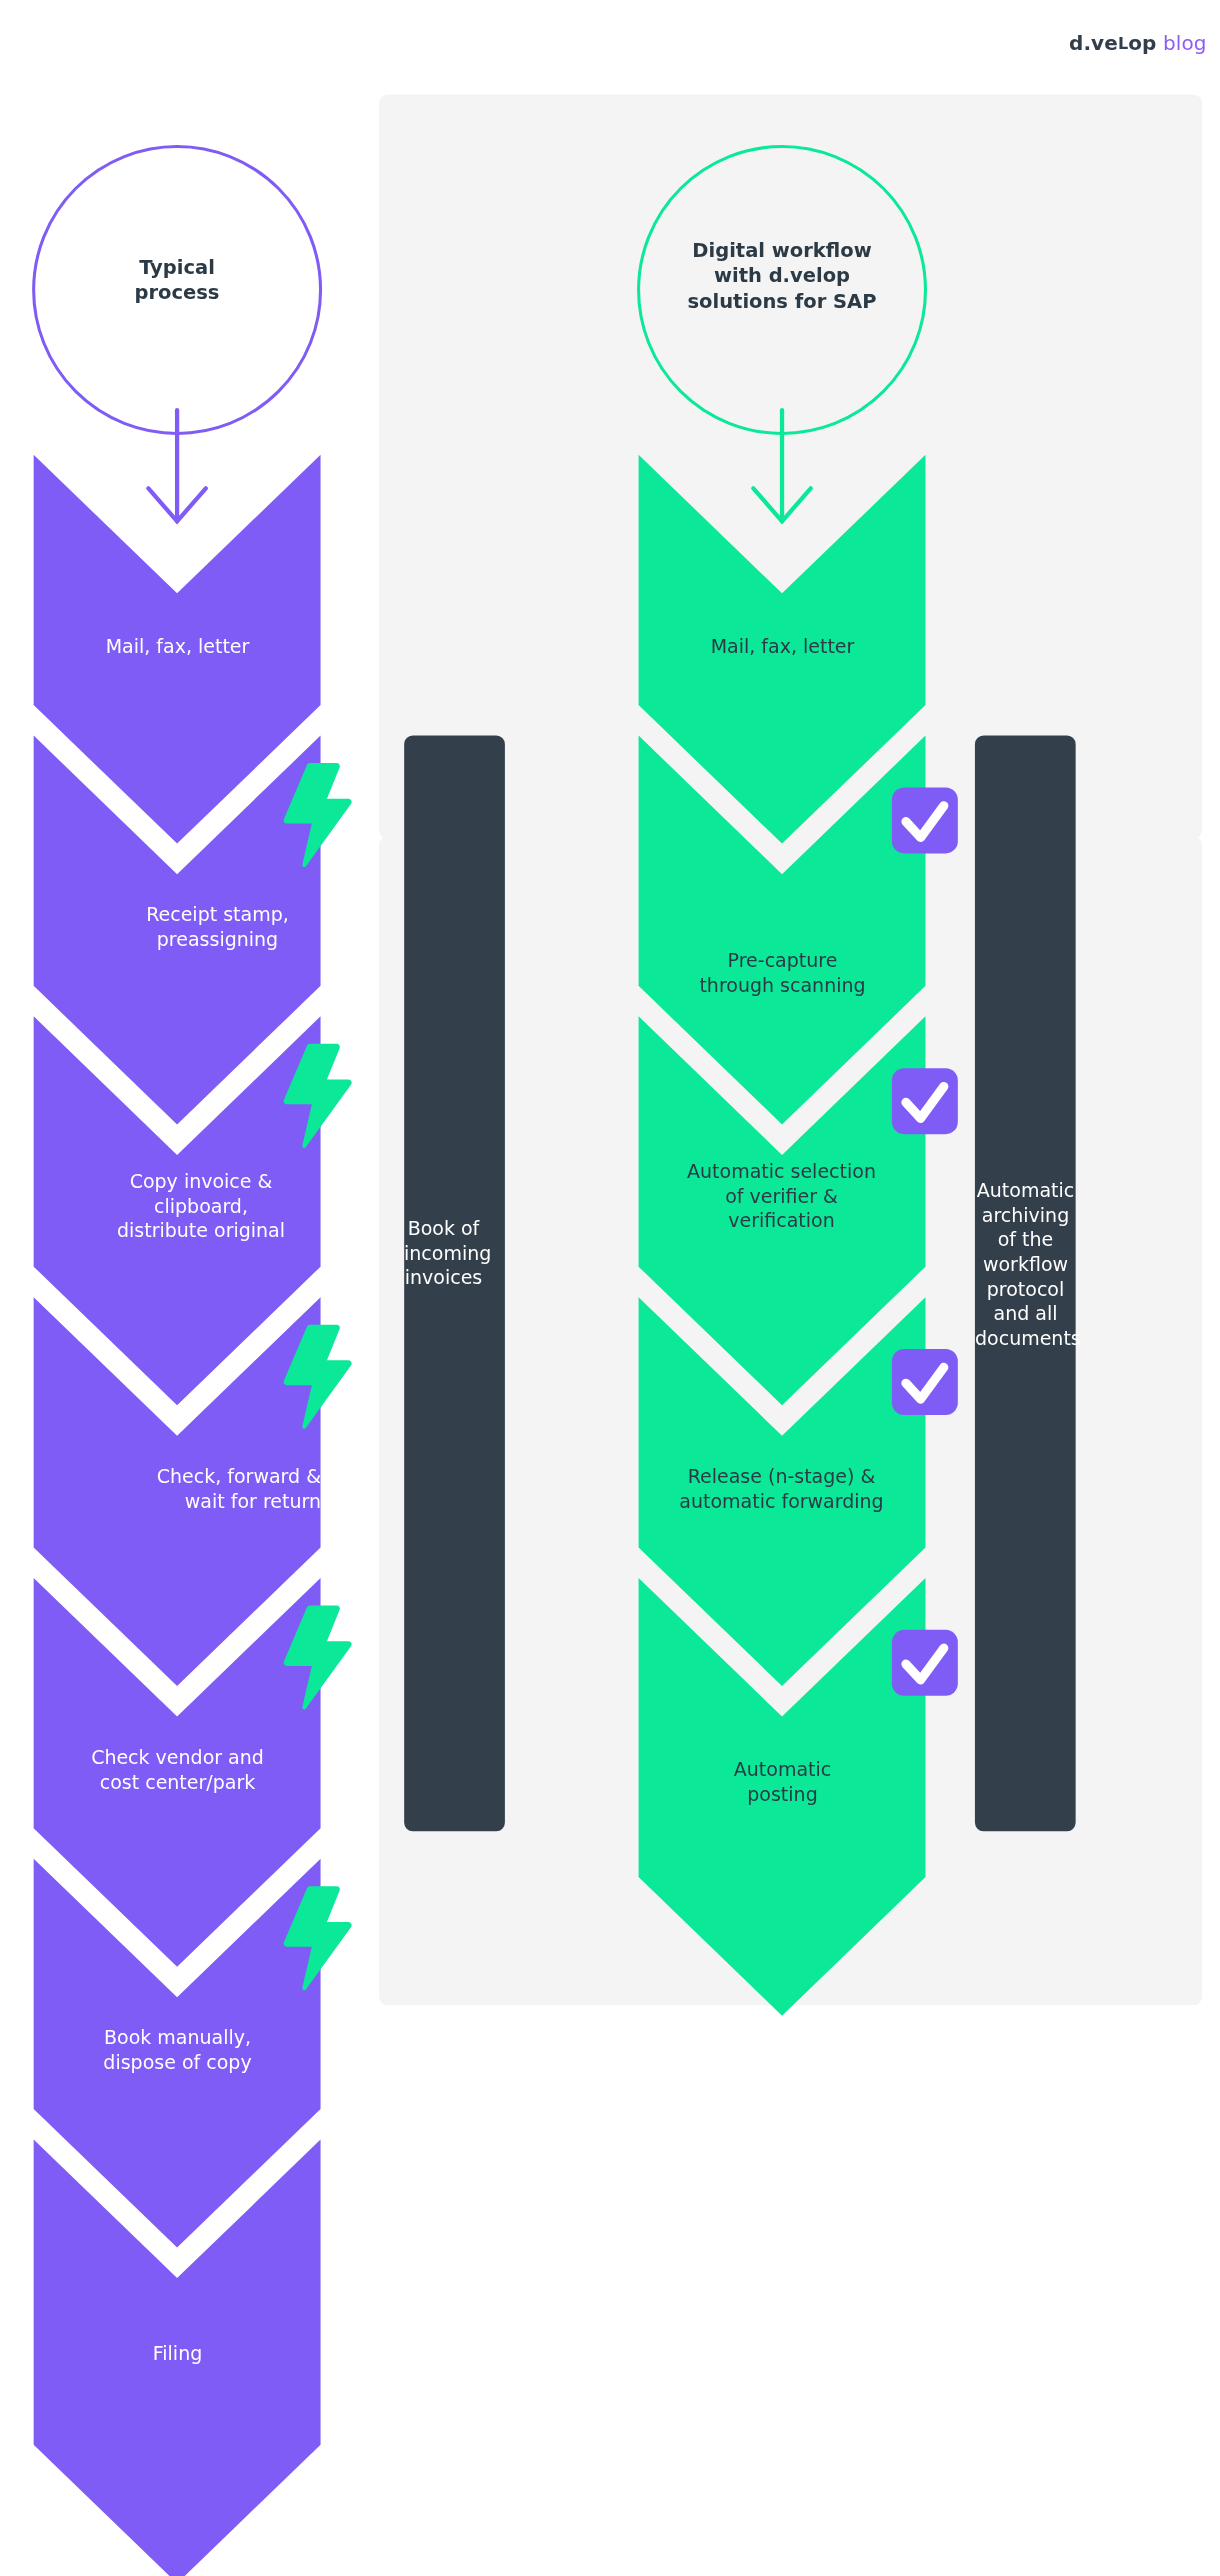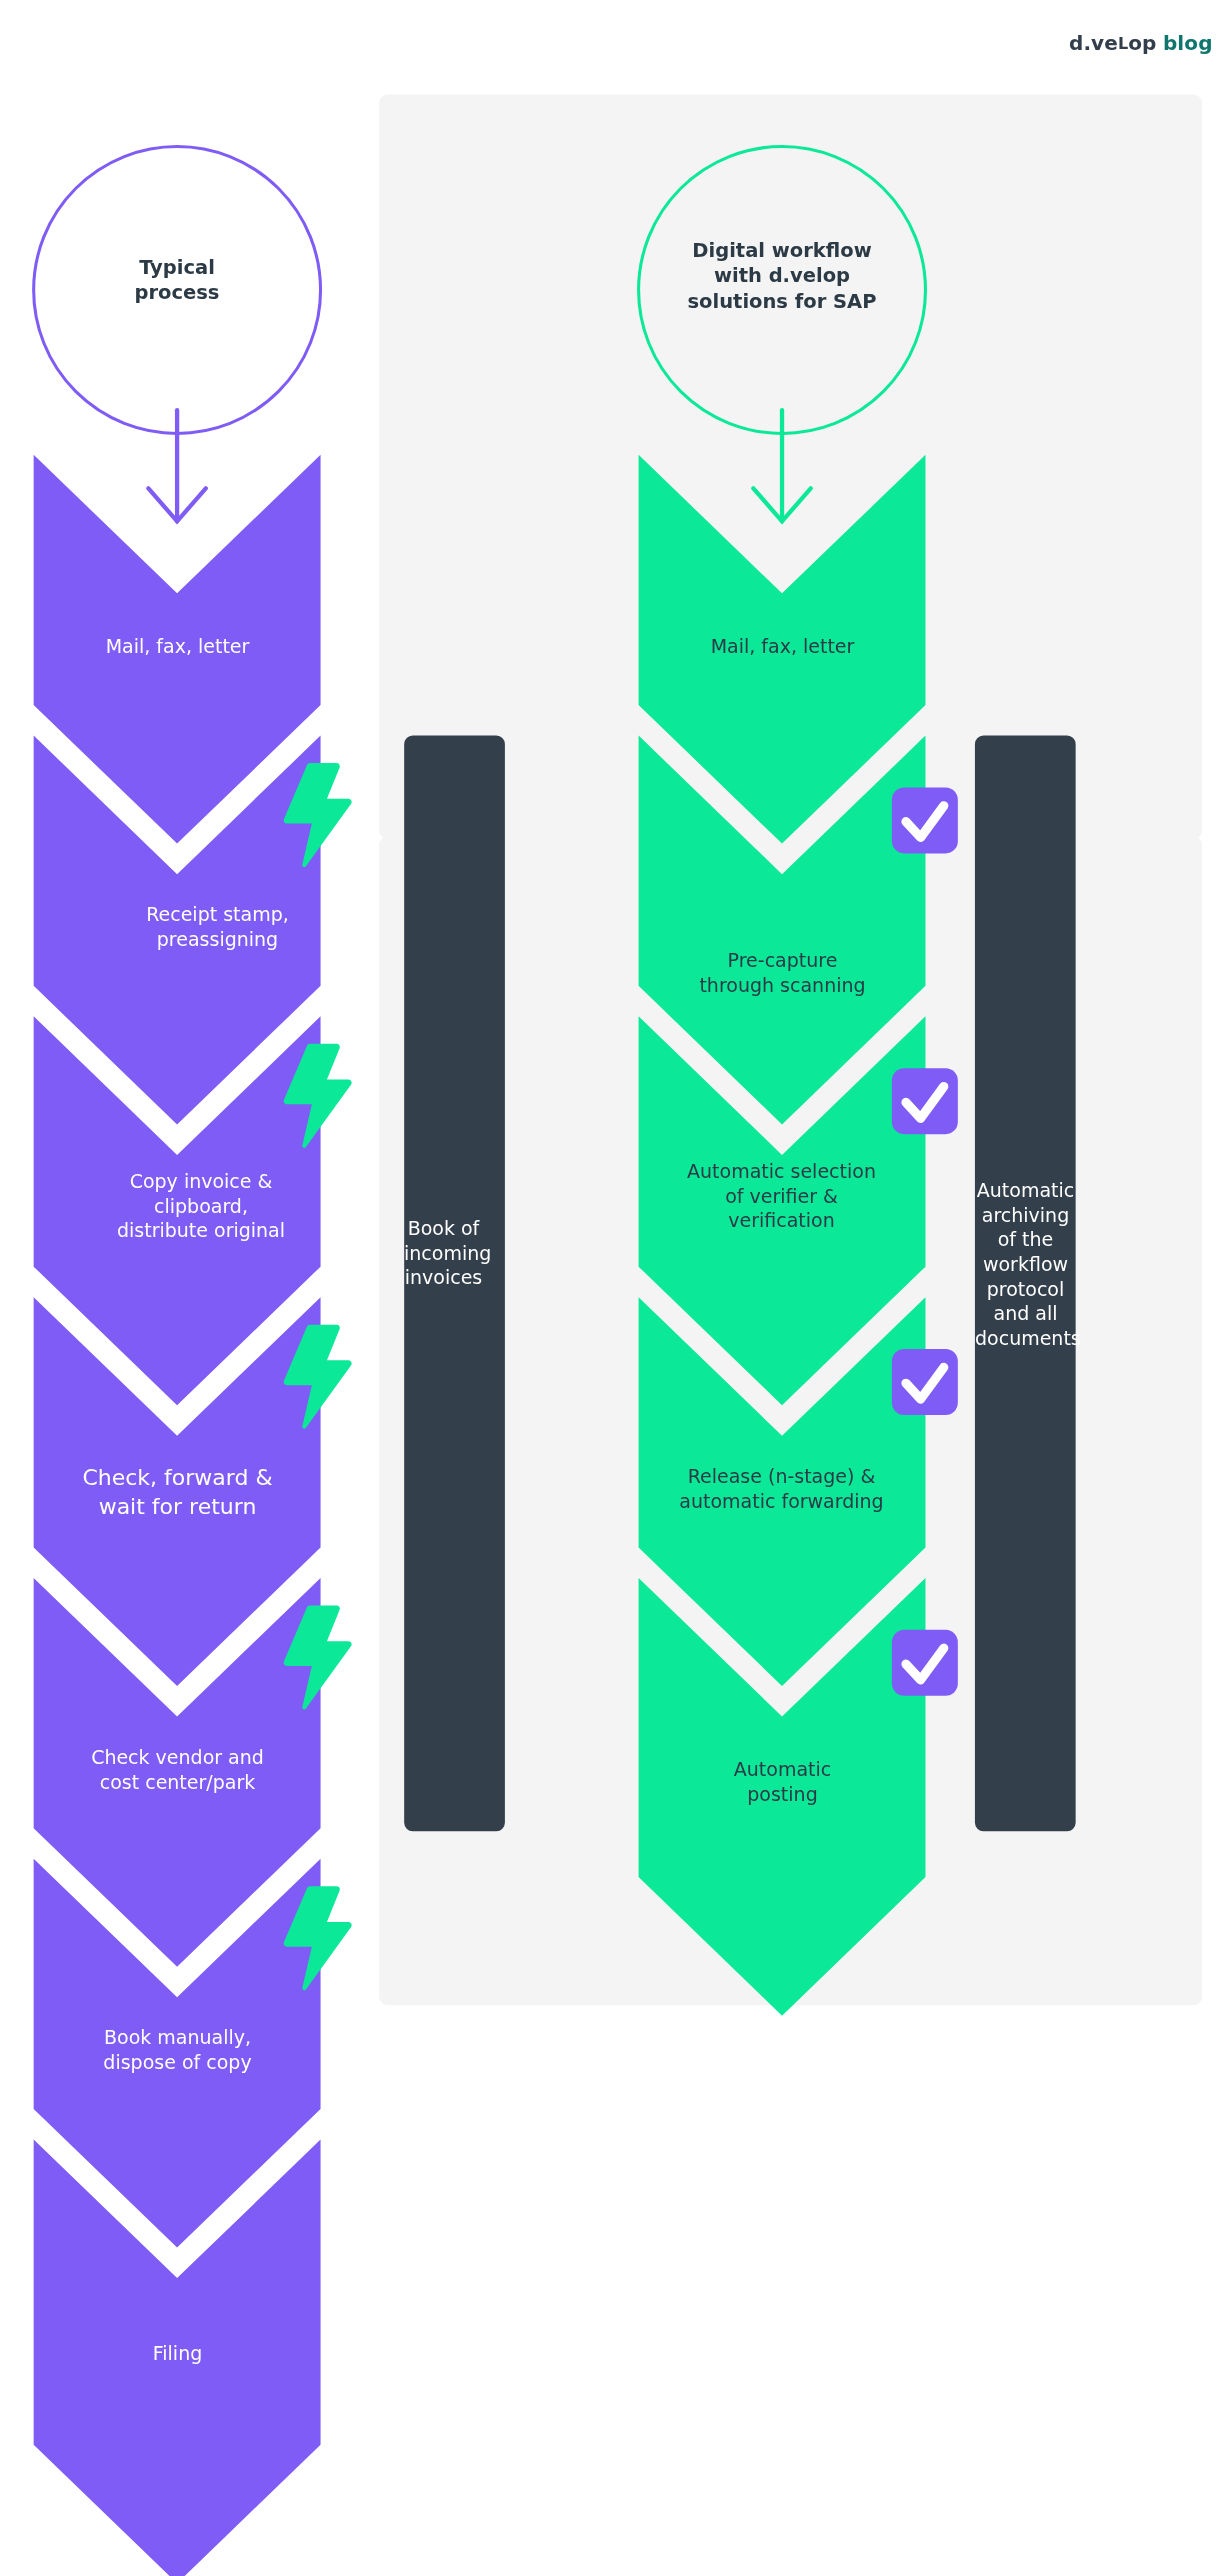--- a/index.html
+++ b/index.html
@@ -17,21 +17,21 @@
   .circ-title{
     position:absolute;text-align:center;font-weight:bold;color:#2B3A45;
     line-height:1.30;white-space:pre-line;
   }
   .brand{
     position:absolute;color:#323E4B;font-size:20px;letter-spacing:0.1px;
     white-space:nowrap;
   }
   .brand b{font-weight:bold;}
   .brand .sc{font-weight:bold;font-size:16px;vertical-align:0.6px;}
-  .brand .lt{font-weight:bold;color:#0f766e;}
+  .brand .lt{font-weight:normal;color:#8b5cf6;}
 </style>
 </head>
 <body>
 
 <svg class="layer" id="root-svg" width="1221" height="2576" viewBox="0 0 2000 4220">
 
   <rect x="621" y="155" width="1348" height="1220" rx="14" ry="14" fill="#F4F4F4"></rect>
   <rect x="621" y="1370" width="1348" height="1915" rx="14" ry="14" fill="#F4F4F4"></rect>
 
   <g fill="#7F5CF5">
@@ -123,21 +123,21 @@
 <div class="circ-title" style="left:660px;top:238px;width:244px;font-size:19.5px;">Digital workflow
 with d.velop
 solutions for SAP</div>
 
 <div class="lbl lbl-white" style="left:34px;top:634px;width:287px;font-size:19px;">Mail, fax, letter</div>
 <div class="lbl lbl-white" style="left:34px;top:902px;width:287px;font-size:19px;padding-left:40px;">Receipt stamp,
 preassigning</div>
 <div class="lbl lbl-white" style="left:34px;top:1169px;width:334px;font-size:19px;">Copy invoice &amp;
 clipboard,
 distribute original</div>
-<div class="lbl lbl-white" style="left:34px;top:1464px;width:287px;font-size:22px;">Check, forward &amp;
+<div class="lbl lbl-white" style="left:34px;top:1464px;width:287px;font-size:19px;text-align:right;">Check, forward &amp;
 wait for return</div>
 <div class="lbl lbl-white" style="left:34px;top:1745px;width:287px;font-size:19px;">Check vendor and
 cost center/park</div>
 <div class="lbl lbl-white" style="left:34px;top:2025px;width:287px;font-size:19px;">Book manually,
 dispose of copy</div>
 <div class="lbl lbl-white" style="left:34px;top:2341px;width:287px;font-size:19px;">Filing</div>
 
 <div class="lbl lbl-dark" style="left:639px;top:634px;width:287px;font-size:19px;">Mail, fax, letter</div>
 <div class="lbl lbl-dark" style="left:639px;top:902px;width:287px;font-size:19px;margin-top:46px;">Pre-capture
 through scanning</div>

